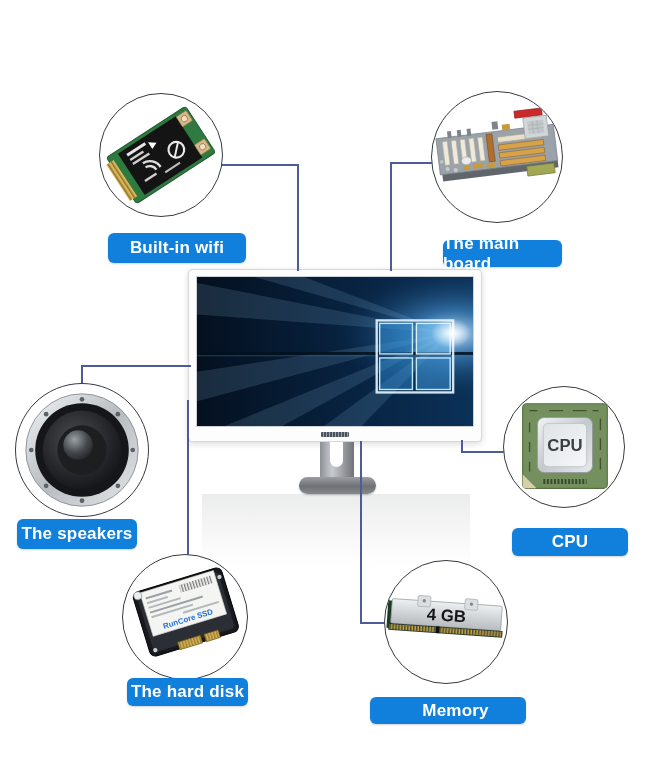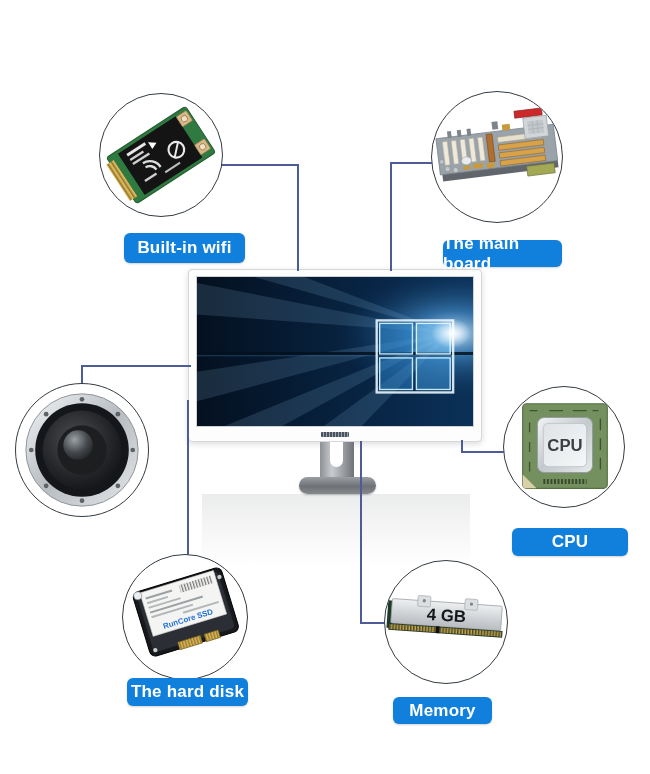--- a/index.html
+++ b/index.html
@@ -105,21 +105,21 @@
         <path d="M58 44 l7 5 -7 3 z" fill="#ffffff"></path>
         <circle cx="78" cy="66" r="8" fill="none" stroke="#e9e9e9" stroke-width="2.2"></circle>
         <line x1="72" y1="72" x2="84" y2="60" stroke="#e9e9e9" stroke-width="2"></line>
         <path d="M42 64 a8 8 0 0 1 8 8" fill="none" stroke="#dddddd" stroke-width="2.4"></path>
         <path d="M42 59 a13 13 0 0 1 13 13" fill="none" stroke="#dddddd" stroke-width="2.4"></path>
         <rect x="34" y="74" width="14" height="2.4" fill="#cfcfcf"></rect>
         <rect x="56" y="78" width="18" height="2.2" fill="#bdbdbd"></rect>
       </g>
     </svg>
   </div>
-  <div class="label" style="left:124px;top:233px;width:121px;height:30px;">Built-in wifi</div>
+  <div class="label" style="left:108px;top:233px;width:138px;height:30px;">Built-in wifi</div>
 
   <div class="circle" style="left:431px;top:91px;width:132px;height:132px;">
     <svg viewBox="0 0 132 132">
       <g transform="rotate(-7 66 60)">
         <rect x="8" y="76" width="118" height="8" fill="#60666c"></rect>
         <rect x="6" y="40" width="120" height="37" fill="#9aa2aa" stroke="#7d848b" stroke-width=".8"></rect>
 
         <rect x="12" y="44" width="5" height="24" fill="#eee9db" stroke="#b3ad9c" stroke-width=".6"></rect>
         <rect x="21" y="44" width="5" height="24" fill="#eee9db" stroke="#b3ad9c" stroke-width=".6"></rect>
         <rect x="30" y="44" width="5" height="24" fill="#eee9db" stroke="#b3ad9c" stroke-width=".6"></rect>
@@ -192,20 +192,21 @@
         <circle cx="30.6" cy="30.6" r="2.4"></circle>
           <circle cx="103.4" cy="30.6" r="2.4"></circle>
         <circle cx="30.6" cy="103.4" r="2.4"></circle>
           <circle cx="103.4" cy="103.4" r="2.4"></circle>
       </g>
       <circle cx="67" cy="67" r="40" fill="url(#coneGrad)"></circle>
       <circle cx="67" cy="67" r="25" fill="#1c1e20"></circle>
       <circle cx="63" cy="62" r="15" fill="url(#domeGrad)"></circle>
     </svg>
   </div>
+  <div class="label" style="left:17px;top:519px;width:120px;height:30px;">The speakers</div>
 
   <div class="circle" style="left:503px;top:386px;width:122px;height:122px;">
     <svg viewBox="0 0 122 122">
       <defs>
         <linearGradient id="hsGrad" x1="0" y1="0" x2="1" y2="1">
           <stop offset="0" stop-color="#f2f4f5"></stop>
             <stop offset=".5" stop-color="#c4c9cd"></stop>
             <stop offset="1" stop-color="#e8eaec"></stop>
         </linearGradient>
         <linearGradient id="hsGrad2" x1="0" y1="0" x2="1" y2="1">
@@ -291,21 +292,21 @@
         <circle cx="38.5" cy="42" r="1.7" fill="#82878b"></circle>
         <rect x="80" y="37" width="13" height="11" rx="1.5" fill="#dcdfe2" stroke="#a5a9ad" stroke-width=".7"></rect>
         <circle cx="86.5" cy="42" r="1.7" fill="#82878b"></circle>
         <text x="62" y="61" text-anchor="middle" class="svg-label" font-size="17" font-weight="bold" fill="#141619">4 GB</text>
         <rect x="4" y="67" width="116" height="7" fill="#25382c"></rect>
         <rect x="5" y="68" width="114" height="5" fill="url(#ramPins)"></rect>
         <rect x="52" y="67" width="4" height="7" fill="#10110f"></rect>
       </g>
     </svg>
   </div>
-  <div class="label" style="left:393px;top:697px;width:99px;height:27px;">Memory</div>
+  <div class="label" style="left:370px;top:697px;width:141px;height:27px;padding-left:15px;">Memory</div>
 
   <div class="desk-reflection"></div>
 
   <div class="monitor">
     <div class="screen">
       <svg viewBox="0 0 278 151" preserveAspectRatio="none">
         <defs>
           <linearGradient id="skyGrad" x1="0" y1="0" x2="1" y2="0">
             <stop offset="0" stop-color="#04101f"></stop>
               <stop offset=".6" stop-color="#082443"></stop>

